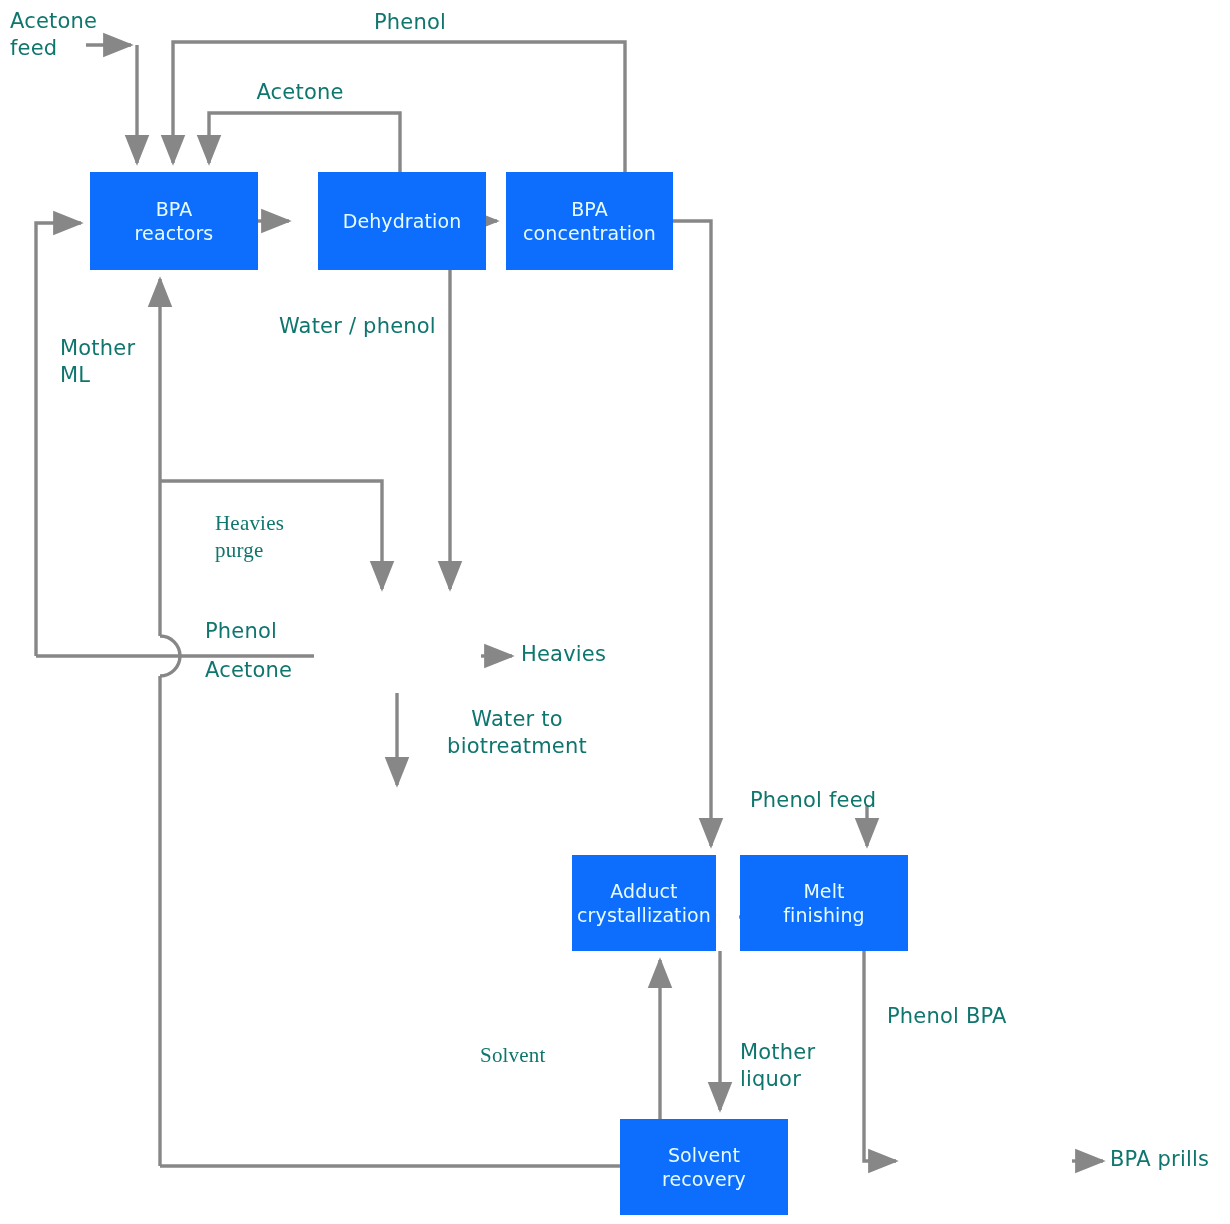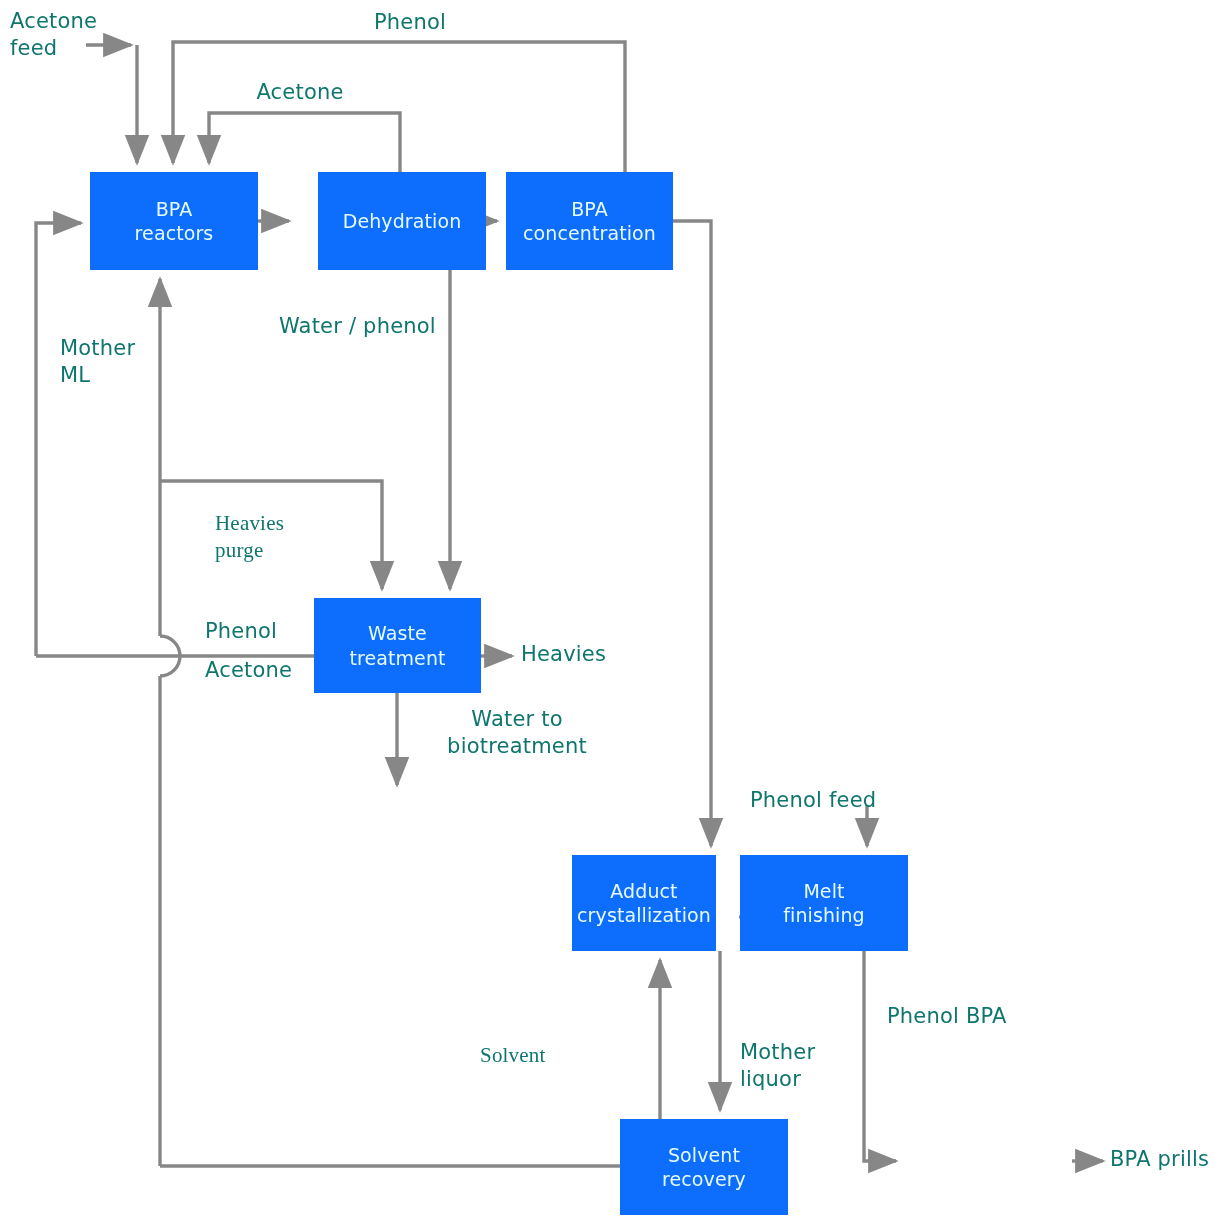--- a/index.html
+++ b/index.html
@@ -117,24 +117,20 @@
 
   <div class="unit-box" style="left:298px;top:172px;width:168px;height:98px;margin-left:20px;">
     <span>Dehydration</span>
   </div>
 
   <div class="unit-box" style="left:506px;top:172px;width:167px;height:98px;">
     <span>BPA
 concentration</span>
   </div>
 
-  <div class="unit-box" style="left:314px;top:598px;width:167px;height:95px;">
-    <span>Waste
-treatment</span>
-  </div>
 
   <div class="unit-box" style="left:572px;top:855px;width:144px;height:96px;">
     <span>Adduct
 crystallization</span>
   </div>
 
   <div class="unit-box" style="left:740px;top:855px;width:168px;height:96px;">
     <span>Melt
 finishing</span>
   </div>

